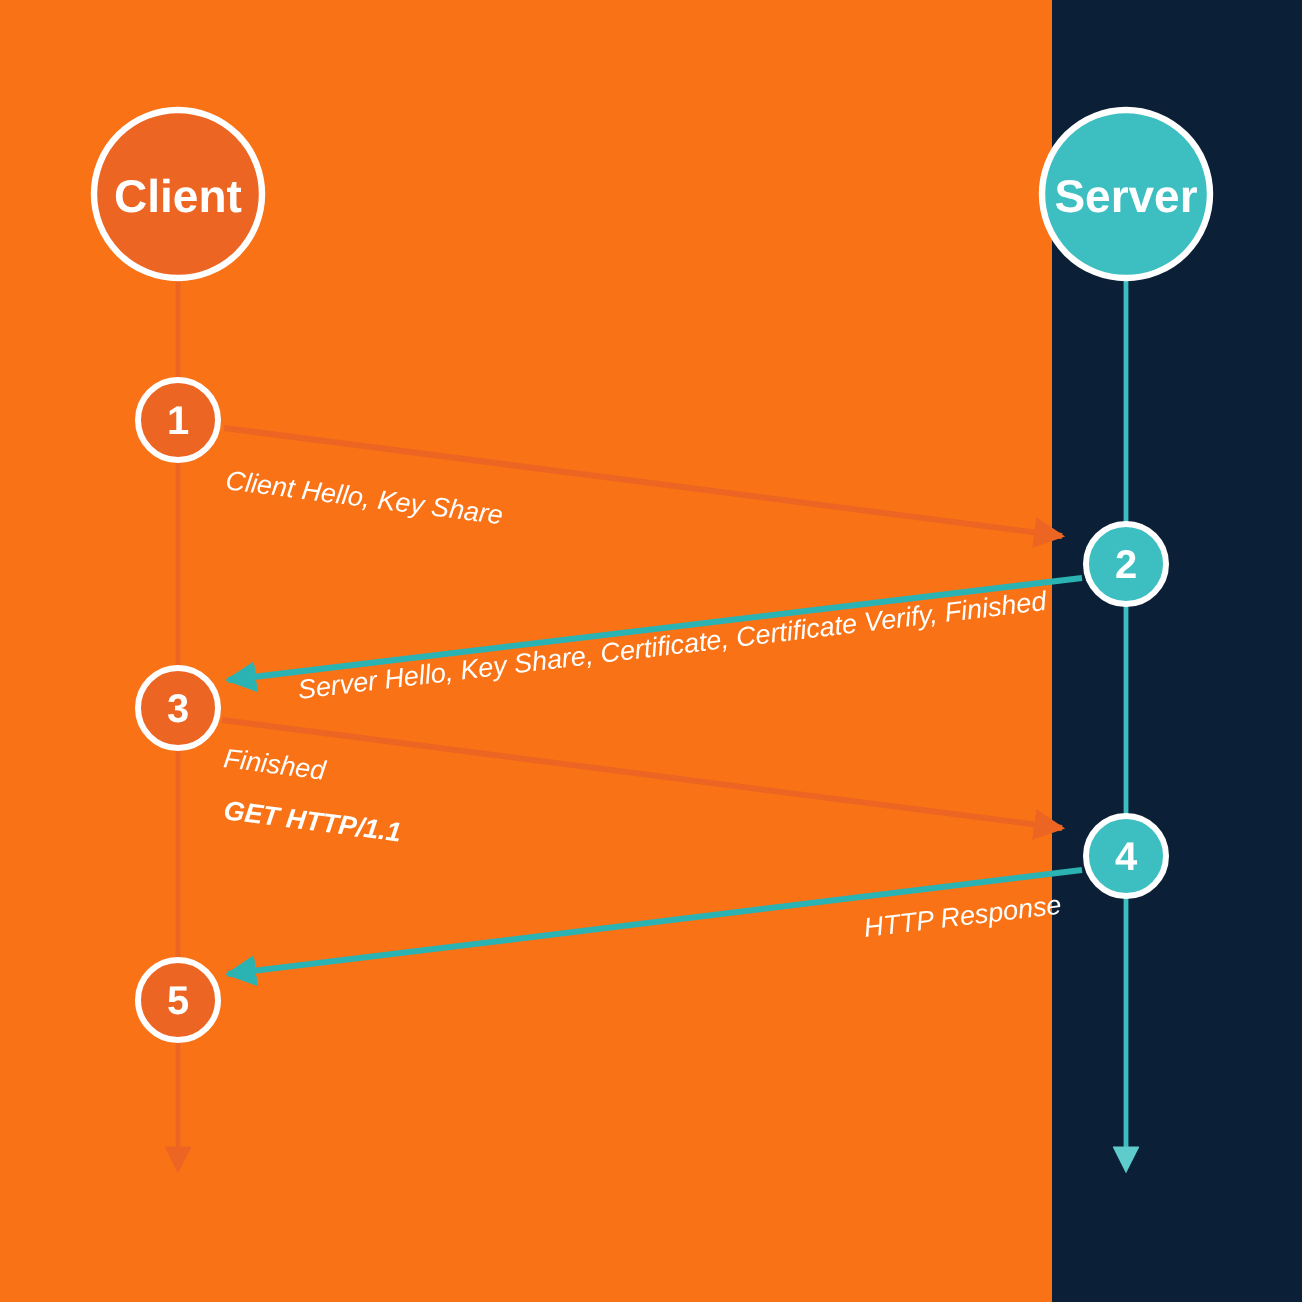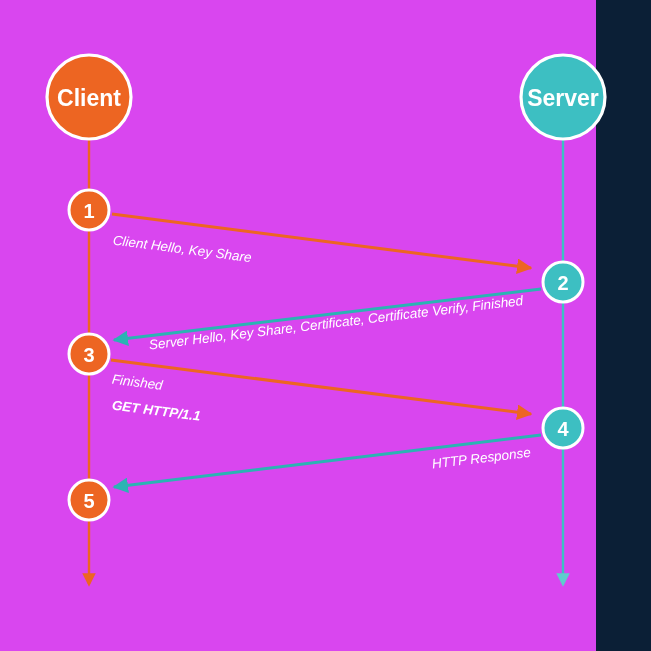--- a/index.html
+++ b/index.html
@@ -9,23 +9,23 @@
     background: #0b1f36;
   }
   body {
     width: 651px;
     height: 651px;
     overflow: hidden;
     font-family: "Liberation Sans", sans-serif;
   }
   #diagram-root {
     position: relative;
-    width: 596px;
+    width: 526px;
     height: 651px;
-    background: #d946ef;
+    background: #f97316;
   }
   svg#sequence-svg {
     position: absolute;
     top: 0;
     left: 0;
     width: 651px;
     height: 651px;
     display: block;
   }
   .actor-label {

